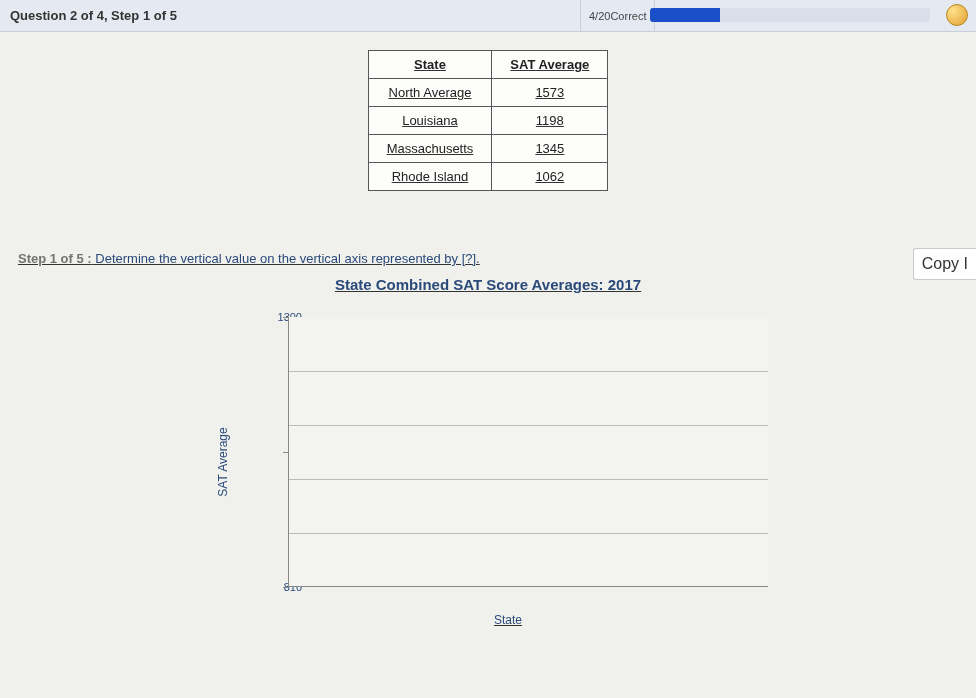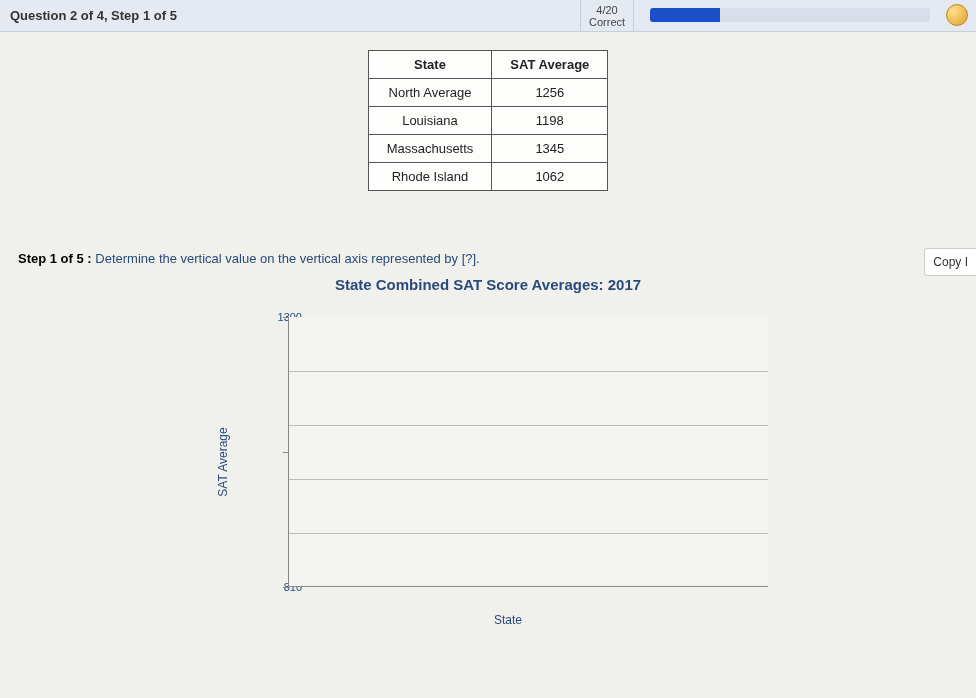--- a/index.html
+++ b/index.html
@@ -23,21 +23,21 @@
     font-weight: bold;
     color: #333;
     position: relative;
   }
   .top-bar .center-box {
     position: absolute;
     left: 580px;
     top: 0;
     height: 32px;
     display: flex;
-    flex-direction: column;
+    flex-direction: row;
     align-items: center;
     justify-content: center;
     font-size: 11px;
     color: #444;
     font-weight: normal;
     line-height: 1.1;
     border-left: 1px solid #c8cfd8;
     border-right: 1px solid #c8cfd8;
     padding: 0 8px;
   }
@@ -59,21 +59,21 @@
   .top-bar .badge {
     position: absolute;
     right: 8px;
     top: 4px;
     width: 22px;
     height: 22px;
     border-radius: 50%;
     background: radial-gradient(circle at 30% 30%, #ffe08a, #e0a030);
     border: 1px solid #b88820;
   }
-  .content { padding: 0; }
+  .content { padding: 0; text-decoration: underline; }
   .data-table {
     margin: 18px auto 0 auto;
     border-collapse: collapse;
     background: #fdfdfb;
   }
   .data-table th, .data-table td {
     border: 1px solid #555;
     padding: 6px 18px;
     font-size: 13px;
     text-align: center;
@@ -84,30 +84,30 @@
   }
   .copy-btn {
     position: absolute;
     right: 0;
     top: 248px;
     background: #fff;
     border: 1px solid #ccc;
     border-right: none;
     border-radius: 3px 0 0 3px;
     padding: 6px 8px;
-    font-size: 12px;
+    font-size: 16px;
     color: #333;
     cursor: pointer;
   }
   .step-line {
     margin: 60px 0 0 18px;
     font-size: 13px;
     color: #2a4a7a;
   }
-  .step-line b { color: #000000; }
+  .step-line b { color: #737373; }
   .chart-area {
     margin: 10px auto 0 auto;
     width: 640px;
     position: relative;
   }
   .chart-title {
     text-align: center;
     font-weight: bold;
     color: #2a4a7a;
     font-size: 15px;
@@ -187,21 +187,21 @@
 <div class="content">
 
   <table class="data-table">
     <tbody>
         <tr>
       <th>State</th>
       <th>SAT Average</th>
     </tr>
     <tr>
       <td>North Average</td>
-      <td>1256</td>
+      <td>1573</td>
     </tr>
     <tr>
       <td>Louisiana</td>
       <td>1198</td>
     </tr>
     <tr>
       <td>Massachusetts</td>
       <td>1345</td>
     </tr>
     <tr>

